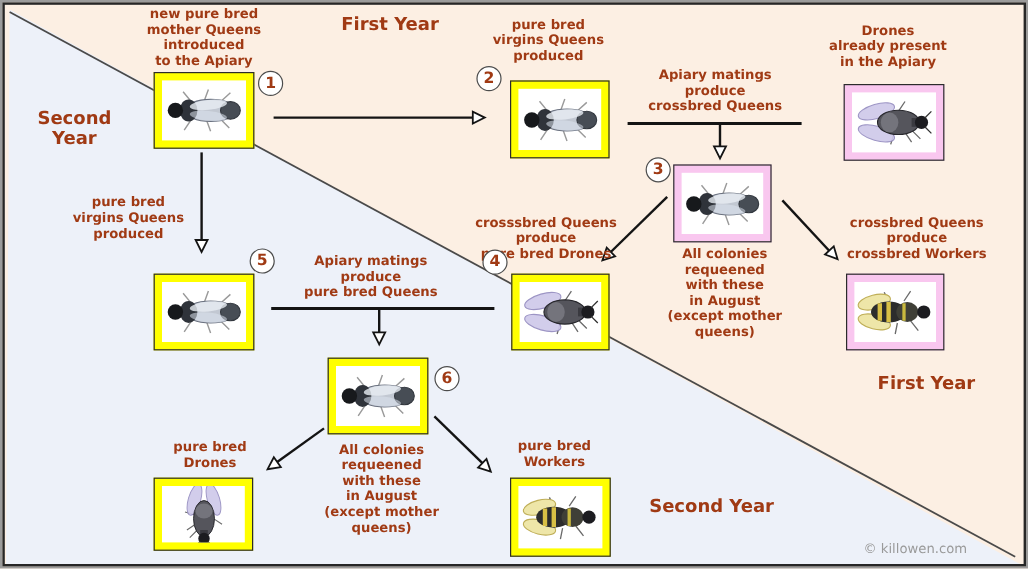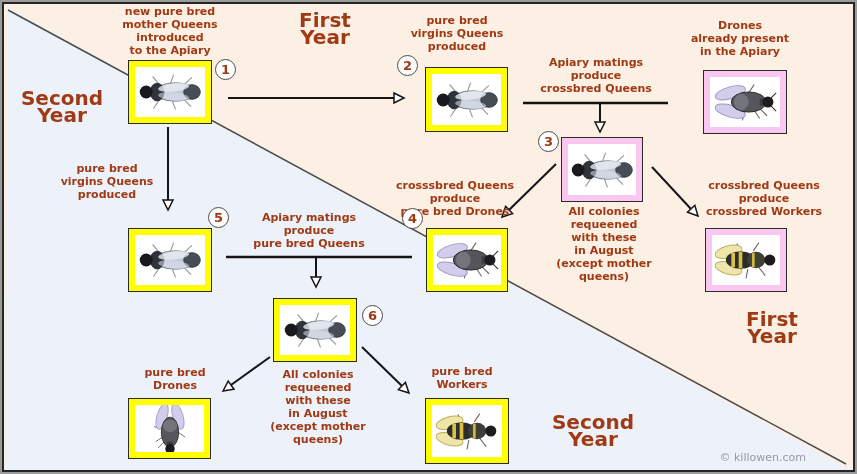--- a/index.html
+++ b/index.html
@@ -10,21 +10,21 @@
     background:var(--peach,#fcefe3);
     padding-left:11px;
   }
   #bg { position:absolute; left:0; top:0; z-index:1; }
   .frame-outer { position:absolute; inset:0; border:2px solid var(--frame_outer,#9b9b9b); z-index:9; pointer-events:none; }
   .frame-inner { position:absolute; inset:2px; border:2px solid var(--frame_inner,#262626); z-index:9; pointer-events:none; }
   .lbl {
     position:absolute; z-index:4; white-space:pre-line; text-align:center;
     font-size:11px; font-weight:bold; line-height:13px; color:var(--text,#a03a14);
   }
-  .year { font-size:20px; line-height:17px; }
+  .year { font-size:15px; line-height:17px; }
   .credit { font-size:11px; font-weight:normal; color:var(--credit,#9a9a9a); text-align:right; }
   .bbox {
     position:absolute; z-index:3; border:1px solid #2b2b2b; padding:6px;
   }
   .ybox { background:var(--yellow,#ffff00); }
   .pbox { background:var(--pink,#f9c7ef); }
   .bbox .inner {
     width:100%; height:100%; background:#ffffff;
     display:flex; align-items:center; justify-content:center; overflow:hidden;
   }

